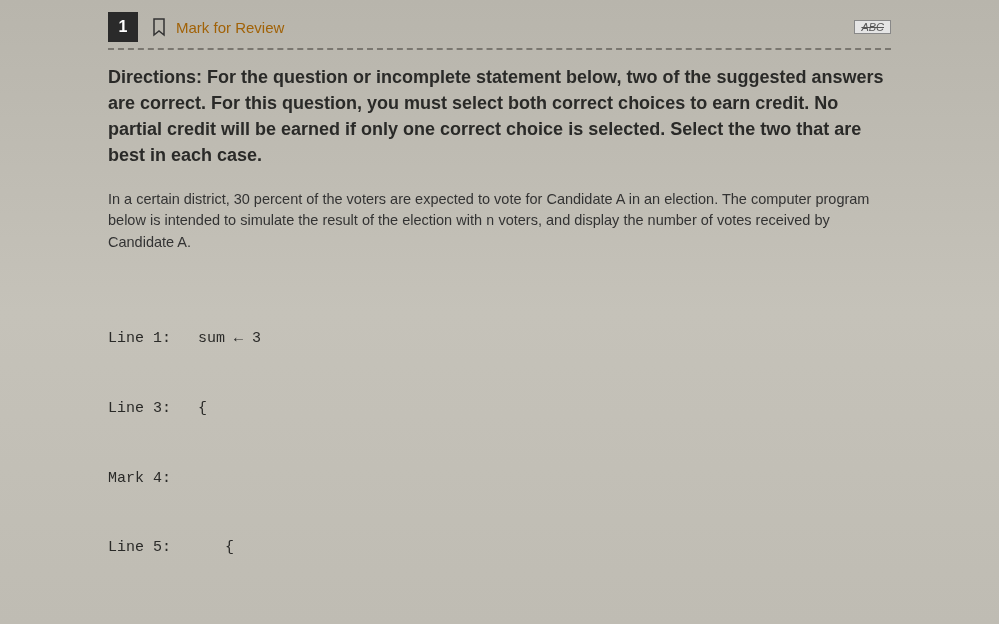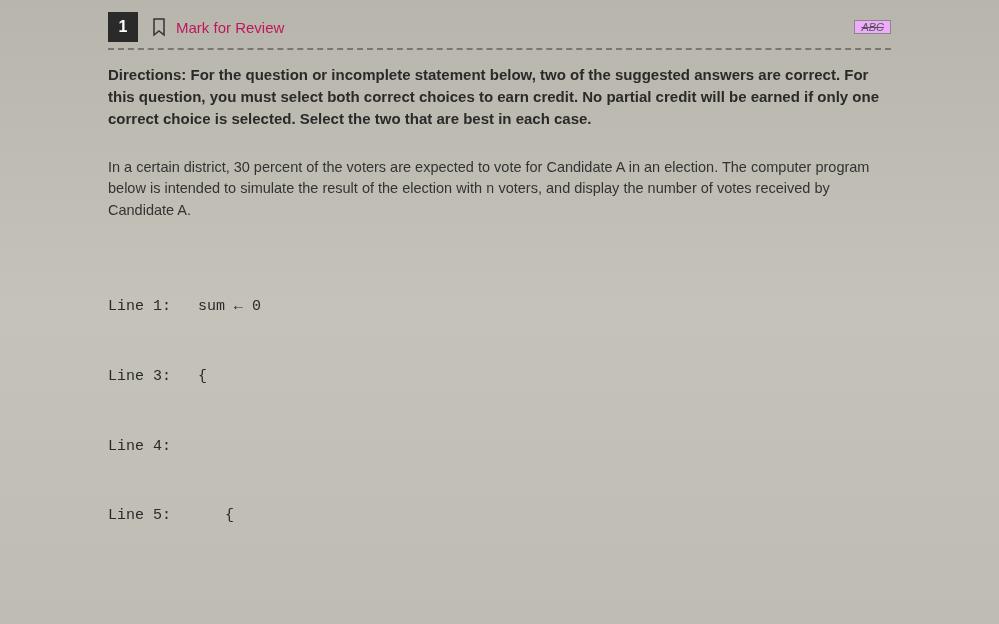--- a/index.html
+++ b/index.html
@@ -32,50 +32,50 @@
       display: flex;
       align-items: center;
       justify-content: center;
     }
     .bookmark-icon {
       margin-left: 12px;
       display: flex;
       align-items: center;
     }
     .mark-for-review {
-      color: #be185d;
+      color: #a16207;
       font-size: 15px;
       margin-left: 8px;
       cursor: pointer;
     }
     .strike-box {
       position: absolute;
       right: 108px;
       border: 1px solid #888;
-      background: #f0abfc;
+      background: #e5e5e5;
       padding: 0 6px;
       font-size: 11px;
       font-style: italic;
       text-decoration: line-through;
       color: #555;
     }
     .dashed-divider {
       border: none;
       border-top: 2px dashed #7a7770;
       margin: 6px 108px 14px 108px;
     }
     .content {
       padding: 0 108px;
     }
     .directions {
       font-weight: bold;
-      font-size: 15px;
+      font-size: 18px;
       line-height: 1.45;
       color: #2a2a28;
-      margin-bottom: 28px;
+      margin-bottom: 21px;
     }
     .scenario {
       font-size: 14.5px;
       line-height: 1.45;
       color: #333;
       margin-bottom: 28px;
     }
     .inline-code {
       font-family: "Courier New", Courier, monospace;
       font-size: 14px;
@@ -112,23 +112,23 @@
 <hr class="dashed-divider">
 
 <div class="content">
   <p class="directions">Directions: For the question or incomplete statement below, two of the suggested answers are correct. For this question, you must select both correct choices to earn credit. No partial credit will be earned if only one correct choice is selected. Select the two that are best in each case.</p>
 
   <p class="scenario">
     <span>In a certain district, 30 percent of the voters are expected to vote for Candidate A in an election. The computer program below is intended to simulate the result of the election with </span><span class="inline-code">n</span><span> voters, and display the number of votes received by Candidate A.</span>
   </p>
 
   <div class="code-block">
-    <div class="code-line"><span class="line-label">Line 1:</span><span>sum ← 0</span></div>
+    <div class="code-line"><span class="line-label">Line 1:</span><span>sum ← 3</span></div>
     <div class="code-line"><span class="line-label">Line 3:</span><span>{</span></div>
-    <div class="code-line"><span class="line-label">Line 4:</span></div>
+    <div class="code-line"><span class="line-label">Mark 4:</span></div>
     <div class="code-line"><span class="line-label">Line 5:</span><span>   {</span></div>
     
     
     
     
   </div>
 
 </div>
 
 </body></html>

